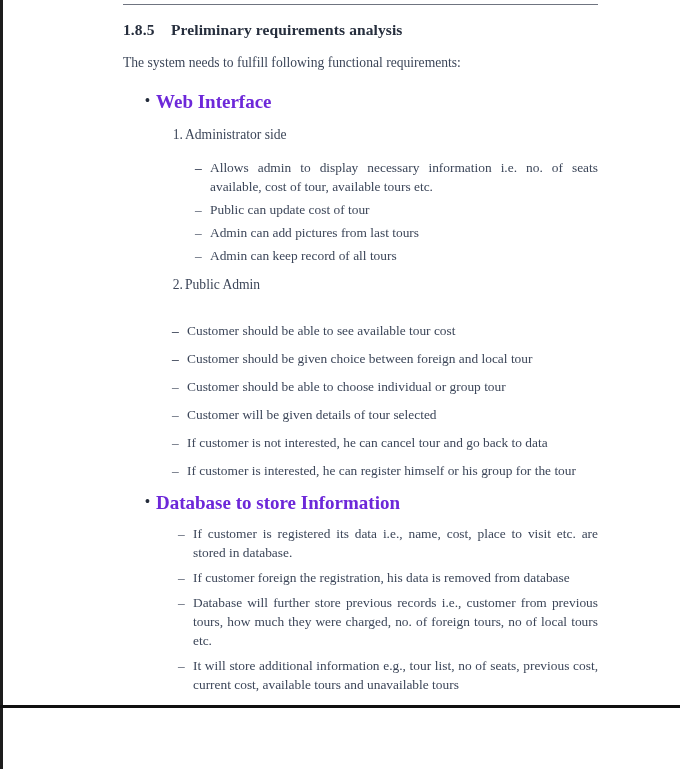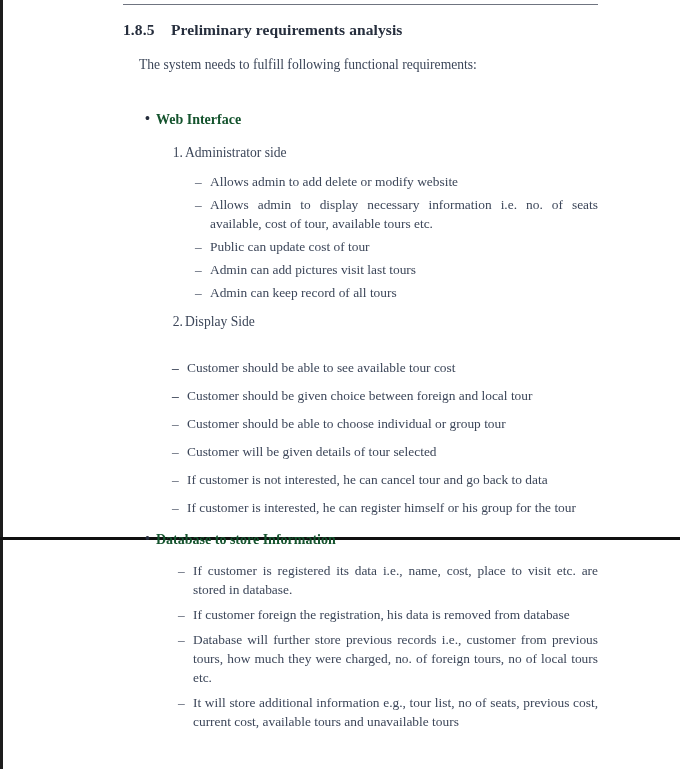--- a/index.html
+++ b/index.html
@@ -43,21 +43,21 @@
     overflow: hidden;
     color: #3c4659;
     font-size: 11px;
     line-height: 11px;
     white-space: nowrap;
   }
 
   .page {
     position: absolute;
     left: 0; top: 0;
-    width: 680px; height: 540px;
+    width: 680px; height: 708px;
   }
 
   .content {
     position: absolute;
     left: 123px;
     top: 20px;
     width: 475px;
   }
 
   h2.section-heading {
@@ -67,37 +67,37 @@
     letter-spacing: 0.1px;
     color: #262e3d;
     line-height: 20px;
   }
   h2.section-heading .num {
     display: inline-block;
     min-width: 48px;
   }
 
   p.body-para {
-    margin: 16px;
+    margin: 0;
     font-size: 13.6px;
     line-height: 18px;
     color: #3c4659;
   }
 
   ul.lvl-bullet {
     list-style: none;
     margin: 0;
     padding: 0;
   }
   ul.lvl-bullet > li.bullet-head {
     position: relative;
     padding-left: 33px;
-    font-size: 14px;
+    font-size: 19px;
     font-weight: bold;
-    color: #14532d;
+    color: #6d28d9;
     line-height: 19px;
   }
   ul.lvl-bullet > li.bullet-head::before {
     content: "\2022";
     position: absolute;
     left: 22px;
     top: -1px;
     font-size: 14px;
     color: #242c3b;
   }
@@ -196,46 +196,45 @@
         <span class="marker">1.</span>
         <span>Administrator side</span>
       </li>
     </ol>
 
     <div class="gap-10"></div>
 
     <ul class="lvl-dash dash-admin">
       <li class="dash-item sp-sm">
         <span class="marker">–</span>
-        <span>Allows admin to add delete or modify website</span>
       </li>
       <li class="dash-item sp-sm">
         <span class="marker">–</span>
         <span>Allows admin to display necessary information i.e. no. of seats available, cost of tour, available tours etc.</span>
       </li>
       <li class="dash-item sp-sm">
         <span class="marker">–</span>
         <span>Public can update cost of tour</span>
       </li>
       <li class="dash-item sp-sm">
         <span class="marker">–</span>
-        <span>Admin can add pictures visit last tours</span>
+        <span>Admin can add pictures from last tours</span>
       </li>
       <li class="dash-item">
         <span class="marker">–</span>
         <span>Admin can keep record of all tours</span>
       </li>
     </ul>
 
     <div class="gap-10"></div>
 
     <ol class="lvl-num">
       <li class="num-item">
         <span class="marker">2.</span>
-        <span>Display Side</span>
+        <span>Public Admin</span>
       </li>
     </ol>
 
     <div class="gap-18"></div>
 
     <ul class="lvl-dash dash-public">
       <li class="dash-item sp-lg">
         <span class="marker">–</span>
       </li>
       <li class="dash-item sp-lg">

